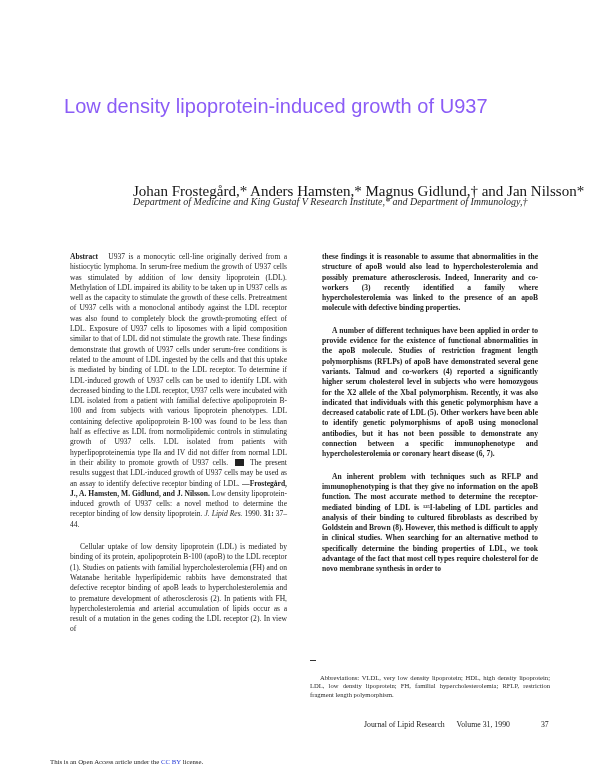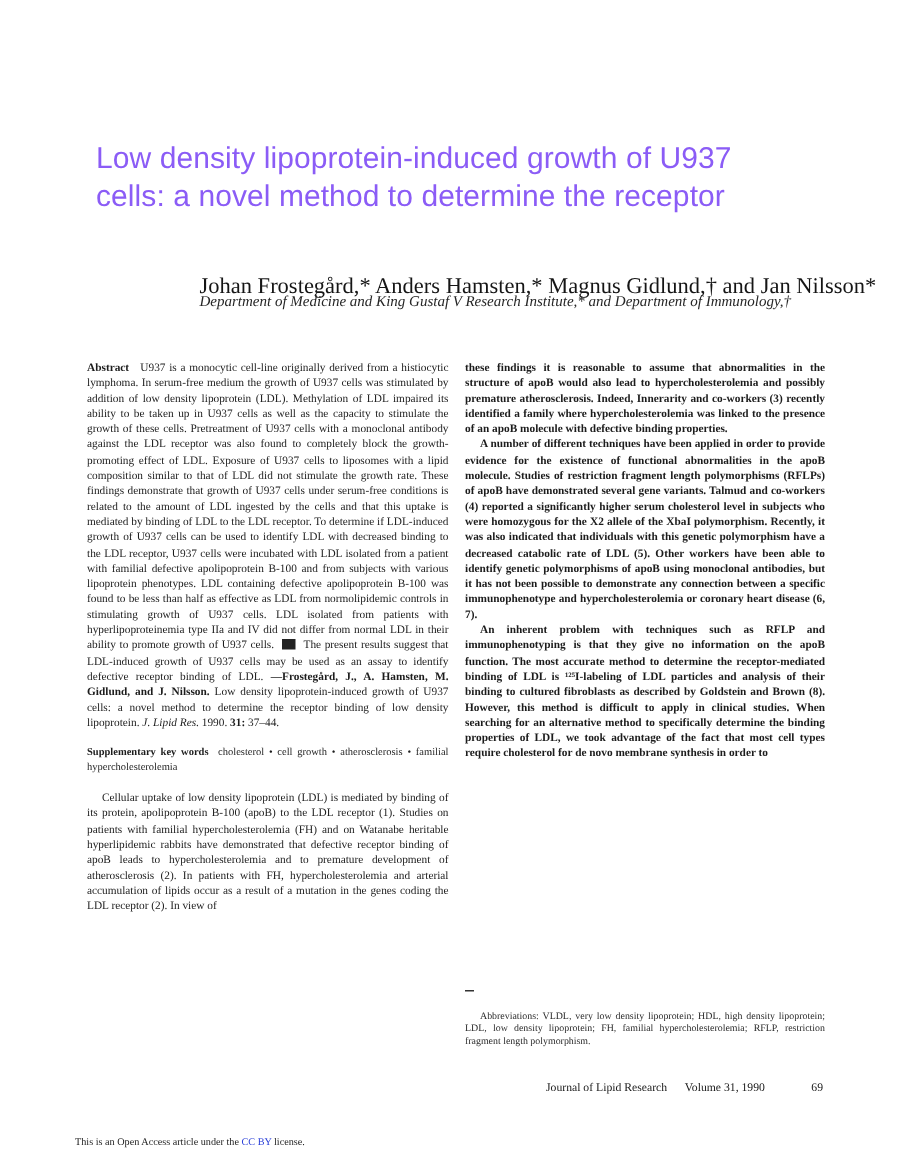--- a/index.html
+++ b/index.html
@@ -19,21 +19,21 @@
       font-size: 15px; font-weight: normal; white-space: nowrap; color: #151515;
     }
     .affil {
       position: absolute; left: 133px; top: 197px;
       font-size: 10px; line-height: 10px; white-space: nowrap; color: #262626; font-style: italic;
     }
     .col {
       position: absolute; width: 241px;
       font-size: 7.55px; line-height: 10.3px; text-align: justify; color: #1c1c1c;
     }
-    .col p { margin: 0; }
+    .col p { margin: 12px; }
     .col-left { left: 58px; top: 240px; }
     .col-right { left: 310px; top: 240px; width: 240px; font-weight: bold; }
     .abstract-label { font-weight: bold; }
     .abs-marker { display: inline-block; width: 9px; height: 7px; background: #222; vertical-align: -1px; margin: 0 3px; }
     .citation-auth { font-weight: bold; }
     .keywords { margin-top: 10px !important; font-size: 7px; line-height: 9.5px; }
     .keywords .kw-label { font-weight: bold; }
     .intro { margin-top: 11px !important; text-indent: 10px; }
     .indent { text-indent: 10px; }
     .footnote-rule {
@@ -51,21 +51,20 @@
     .oa-notice {
       position: absolute; top: 758px; left: 50px; font-size: 6.8px; white-space: nowrap; color: #222;
     }
     .oa-notice a { color: #2a3fd8; text-decoration: none; }
   </style>
 </head>
 <body>
 
 <div class="title">
   <div>Low density lipoprotein-induced growth of U937</div>
-  <div>cells: a novel method to determine the receptor</div>
 </div>
 
 <div class="authors">Johan Frostegård,* Anders Hamsten,* Magnus Gidlund,† and Jan Nilsson*</div>
 
 <div class="affil">
   <div>Department of Medicine and King Gustaf V Research Institute,* and Department of Immunology,†</div>
 </div>
 
 <div class="col col-left">
   <p>
@@ -73,39 +72,35 @@
     <span>U937 is a monocytic cell-line originally derived from a histiocytic lymphoma. In serum-free medium the growth of U937 cells was stimulated by addition of low density lipoprotein (LDL). Methylation of LDL impaired its ability to be taken up in U937 cells as well as the capacity to stimulate the growth of these cells. Pretreatment of U937 cells with a monoclonal antibody against the LDL receptor was also found to completely block the growth-promoting effect of LDL. Exposure of U937 cells to liposomes with a lipid composition similar to that of LDL did not stimulate the growth rate. These findings demonstrate that growth of U937 cells under serum-free conditions is related to the amount of LDL ingested by the cells and that this uptake is mediated by binding of LDL to the LDL receptor. To determine if LDL-induced growth of U937 cells can be used to identify LDL with decreased binding to the LDL receptor, U937 cells were incubated with LDL isolated from a patient with familial defective apolipoprotein B-100 and from subjects with various lipoprotein phenotypes. LDL containing defective apolipoprotein B-100 was found to be less than half as effective as LDL from normolipidemic controls in stimulating growth of U937 cells. LDL isolated from patients with hyperlipoproteinemia type IIa and IV did not differ from normal LDL in their ability to promote growth of U937 cells.</span>
     <span class="abs-marker"></span>
     <span>The present results suggest that LDL-induced growth of U937 cells may be used as an assay to identify defective receptor binding of LDL.</span>
     <span class="citation-auth">—Frostegård, J., A. Hamsten, M. Gidlund, and J. Nilsson.</span>
     <span>Low density lipoprotein-induced growth of U937 cells: a novel method to determine the receptor binding of low density lipoprotein.</span>
     <i>J. Lipid Res.</i>
     <span>1990.</span>
     <b>31:</b>
     <span>37–44.</span>
   </p>
-  <p class="keywords">
-    <span class="kw-label">Supplementary key words</span>&nbsp;
-    <span>cholesterol • cell growth • atherosclerosis • familial hypercholesterolemia</span>
-  </p>
   <p class="intro">Cellular uptake of low density lipoprotein (LDL) is mediated by binding of its protein, apolipoprotein B-100 (apoB) to the LDL receptor (1). Studies on patients with familial hypercholesterolemia (FH) and on Watanabe heritable hyperlipidemic rabbits have demonstrated that defective receptor binding of apoB leads to hypercholesterolemia and to premature development of atherosclerosis (2). In patients with FH, hypercholesterolemia and arterial accumulation of lipids occur as a result of a mutation in the genes coding the LDL receptor (2). In view of</p>
 </div>
 
 <div class="col col-right">
   <p>these findings it is reasonable to assume that abnormalities in the structure of apoB would also lead to hypercholesterolemia and possibly premature atherosclerosis. Indeed, Innerarity and co-workers (3) recently identified a family where hypercholesterolemia was linked to the presence of an apoB molecule with defective binding properties.</p>
   <p class="indent">A number of different techniques have been applied in order to provide evidence for the existence of functional abnormalities in the apoB molecule. Studies of restriction fragment length polymorphisms (RFLPs) of apoB have demonstrated several gene variants. Talmud and co-workers (4) reported a significantly higher serum cholesterol level in subjects who were homozygous for the X2 allele of the XbaI polymorphism. Recently, it was also indicated that individuals with this genetic polymorphism have a decreased catabolic rate of LDL (5). Other workers have been able to identify genetic polymorphisms of apoB using monoclonal antibodies, but it has not been possible to demonstrate any connection between a specific immunophenotype and hypercholesterolemia or coronary heart disease (6, 7).</p>
   <p class="indent">An inherent problem with techniques such as RFLP and immunophenotyping is that they give no information on the apoB function. The most accurate method to determine the receptor-mediated binding of LDL is ¹²⁵I-labeling of LDL particles and analysis of their binding to cultured fibroblasts as described by Goldstein and Brown (8). However, this method is difficult to apply in clinical studies. When searching for an alternative method to specifically determine the binding properties of LDL, we took advantage of the fact that most cell types require cholesterol for de novo membrane synthesis in order to</p>
 </div>
 
 <div class="footnote-rule"></div>
 <p class="footnote">Abbreviations: VLDL, very low density lipoprotein; HDL, high density lipoprotein; LDL, low density lipoprotein; FH, familial hypercholesterolemia; RFLP, restriction fragment length polymorphism.</p>
 
 <div class="running-footer">
   <span class="journal">Journal of Lipid Research</span>
   <span class="vol">Volume 31, 1990</span>
-  <span>69</span>
+  <span>37</span>
 </div>
 
 <div class="oa-notice">
   <span>This is an Open Access article under the</span>
   <a>CC BY</a>
   <span>license.</span>
 </div>
 
 </body></html>

